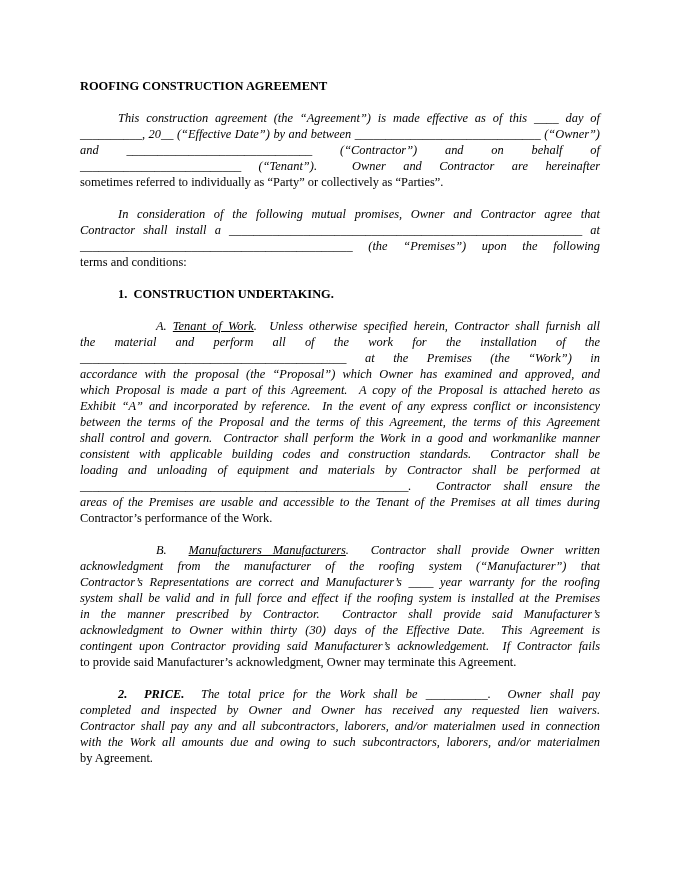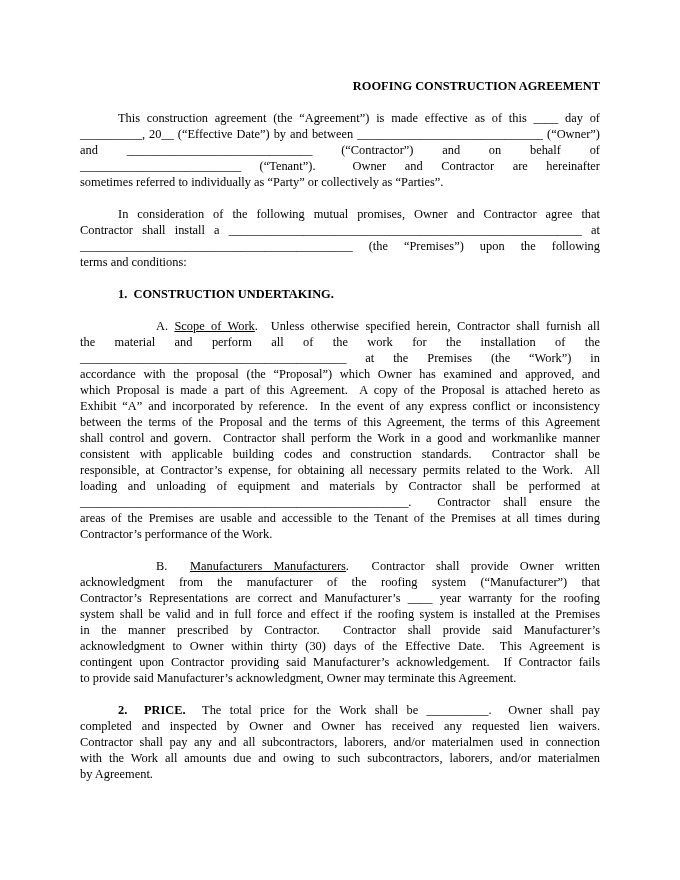--- a/index.html
+++ b/index.html
@@ -10,26 +10,26 @@
     overflow: hidden;
   }
   .page {
     box-sizing: border-box;
     width: 680px; height: 880px;
     padding: 78px 80px 0 80px;
     background: #ffffff;
   }
   .title {
     font-size: 12.4px; font-weight: bold;
-    text-align: right; line-height: 16px;
+    text-align: left; line-height: 16px;
     margin: 0 0 16px 0;
   }
   .block { margin: 0 0 16px 0; }
   .line { line-height: 16px; min-height: 16px; text-justify: inter-word; }
-  .line.j { text-align: justify; text-align-last: justify; }
+  .line.j { text-align: justify; text-align-last: justify; font-style: italic; }
   .line.ind1 { padding-left: 38px; }
   .line.ind2 { padding-left: 76px; }
   .seg-underline { text-decoration: underline; }
   .seg-bold { font-weight: bold; margin-top: 44px; }
 </style>
 </head>
 <body>
 
 <div class="page">
   <h1 class="title">ROOFING CONSTRUCTION AGREEMENT</h1>
@@ -44,30 +44,29 @@
       <div class="block">
         <div class="line j ind1"><span class="seg-plain">In consideration of the following mutual promises, Owner and Contractor agree that</span></div>
         <div class="line j"><span class="seg-plain">Contractor shall install a _________________________________________________________ at</span></div>
         <div class="line j"><span class="seg-plain">____________________________________________ (the “Premises”) upon the following</span></div>
         <div class="line"><span class="seg-plain">terms and conditions:</span></div>
       </div>
       <div class="block">
         <div class="line ind1"><span class="seg-bold">1.&nbsp; CONSTRUCTION UNDERTAKING.</span></div>
       </div>
       <div class="block">
-        <div class="line j ind2"><span class="seg-plain">A. </span><span class="seg-underline">Scope of Work</span><span class="seg-plain">.&nbsp; Unless otherwise specified herein, Contractor shall furnish all</span></div>
+        <div class="line j ind2"><span class="seg-plain">A. </span><span class="seg-underline">Tenant of Work</span><span class="seg-plain">.&nbsp; Unless otherwise specified herein, Contractor shall furnish all</span></div>
         <div class="line j"><span class="seg-plain">the material and perform all of the work for the installation of the</span></div>
         <div class="line j"><span class="seg-plain">___________________________________________ at the Premises (the “Work”) in</span></div>
         <div class="line j"><span class="seg-plain">accordance with the proposal (the “Proposal”) which Owner has examined and approved, and</span></div>
         <div class="line j"><span class="seg-plain">which Proposal is made a part of this Agreement.&nbsp; A copy of the Proposal is attached hereto as</span></div>
         <div class="line j"><span class="seg-plain">Exhibit “A” and incorporated by reference.&nbsp; In the event of any express conflict or inconsistency</span></div>
         <div class="line j"><span class="seg-plain">between the terms of the Proposal and the terms of this Agreement, the terms of this Agreement</span></div>
         <div class="line j"><span class="seg-plain">shall control and govern.&nbsp; Contractor shall perform the Work in a good and workmanlike manner</span></div>
         <div class="line j"><span class="seg-plain">consistent with applicable building codes and construction standards.&nbsp; Contractor shall be</span></div>
-        <div class="line j"><span class="seg-plain">responsible, at Contractor’s expense, for obtaining all necessary permits related to the Work.&nbsp; All</span></div>
         <div class="line j"><span class="seg-plain">loading and unloading of equipment and materials by Contractor shall be performed at</span></div>
         <div class="line j"><span class="seg-plain">_____________________________________________________.&nbsp; Contractor shall ensure the</span></div>
         <div class="line j"><span class="seg-plain">areas of the Premises are usable and accessible to the Tenant of the Premises at all times during</span></div>
         <div class="line"><span class="seg-plain">Contractor’s performance of the Work.</span></div>
       </div>
       <div class="block">
         <div class="line j ind2"><span class="seg-plain">B.&nbsp; </span><span class="seg-underline">Manufacturers Manufacturers</span><span class="seg-plain">.&nbsp; Contractor shall provide Owner written</span></div>
         <div class="line j"><span class="seg-plain">acknowledgment from the manufacturer of the roofing system (“Manufacturer”) that</span></div>
         <div class="line j"><span class="seg-plain">Contractor’s Representations are correct and Manufacturer’s ____ year warranty for the roofing</span></div>
         <div class="line j"><span class="seg-plain">system shall be valid and in full force and effect if the roofing system is installed at the Premises</span></div>

